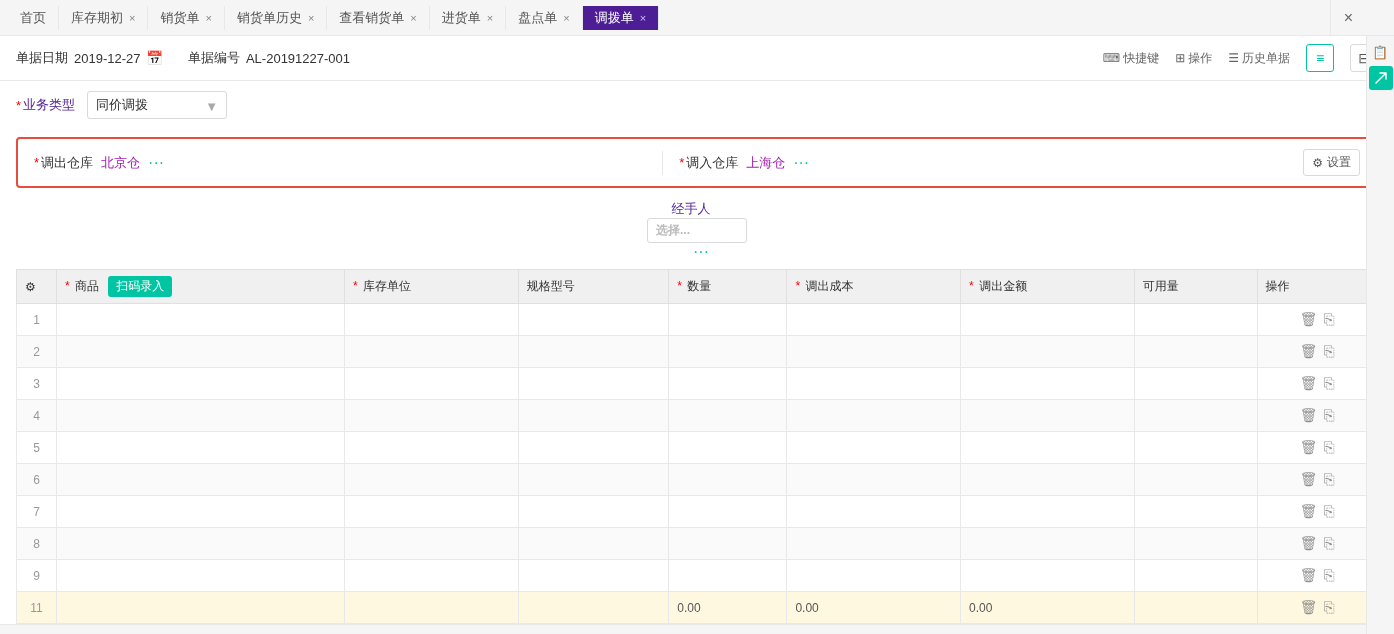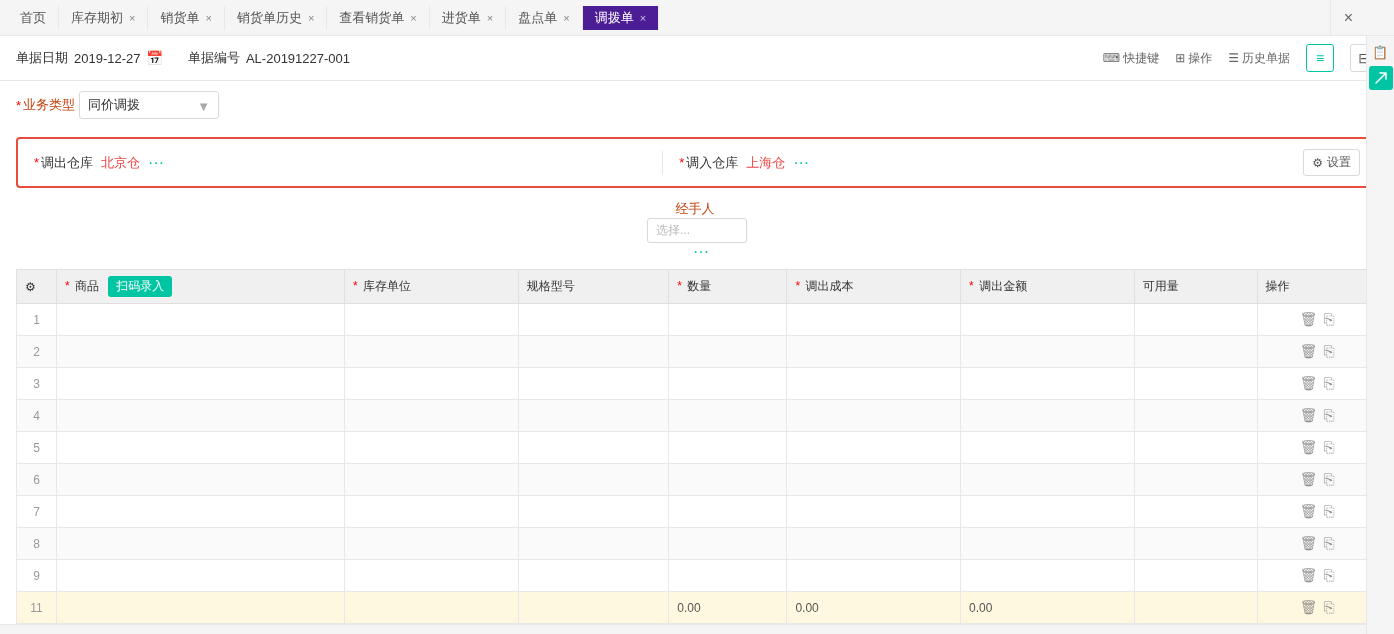--- a/index.html
+++ b/index.html
@@ -91,21 +91,21 @@
       display: flex;
       align-items: center;
       margin-bottom: 8px;
     }
     .form-field {
       display: flex;
       align-items: center;
       margin-right: 24px;
     }
     .required-star { color: red; margin-right: 2px; }
-    .field-label { color: #c2410c; margin-right: 4px; white-space: nowrap; }
+    .field-label { color: #4c1d95; margin-right: 12px; white-space: nowrap; }
     .dropdown-select {
       display: flex;
       align-items: flex-end;
       border: 1px solid #d9d9d9;
       border-radius: 3px;
       padding: 4px 8px;
       min-width: 140px;
       cursor: pointer;
       background: #fff;
     }
@@ -125,21 +125,21 @@
       margin: 0 16px 8px 16px;
       display: flex;
       align-items: center;
     }
     .warehouse-field {
       display: flex;
       align-items: center;
       flex: 1;
     }
     .warehouse-field .wh-label { color: #333; margin-right: 8px; white-space: nowrap; }
-    .warehouse-field .wh-value { color: #ef4444; font-weight: 500; }
+    .warehouse-field .wh-value { color: #a21caf; font-weight: 500; }
     .warehouse-divider { width: 1px; height: 24px; background: #e8e8e8; margin: 0 16px; }
     .settings-btn {
       display: flex;
       align-items: center;
       gap: 4px;
       border: 1px solid #d9d9d9;
       border-radius: 3px;
       padding: 4px 8px;
       cursor: pointer;
       color: #555;
@@ -155,20 +155,21 @@
       padding: 4px 16px 8px 16px;
       flex-direction: column;
     }
     .person-placeholder {
       color: #bbb;
       border: 1px solid #d9d9d9;
       border-radius: 3px;
       padding: 3px 8px;
       min-width: 100px;
       font-size: 12px;
+      font-weight: bold;
     }
 
     
     .table-container {
       padding: 0 16px;
       overflow-x: auto;
     }
     table {
       width: 100%;
       border-collapse: collapse;

